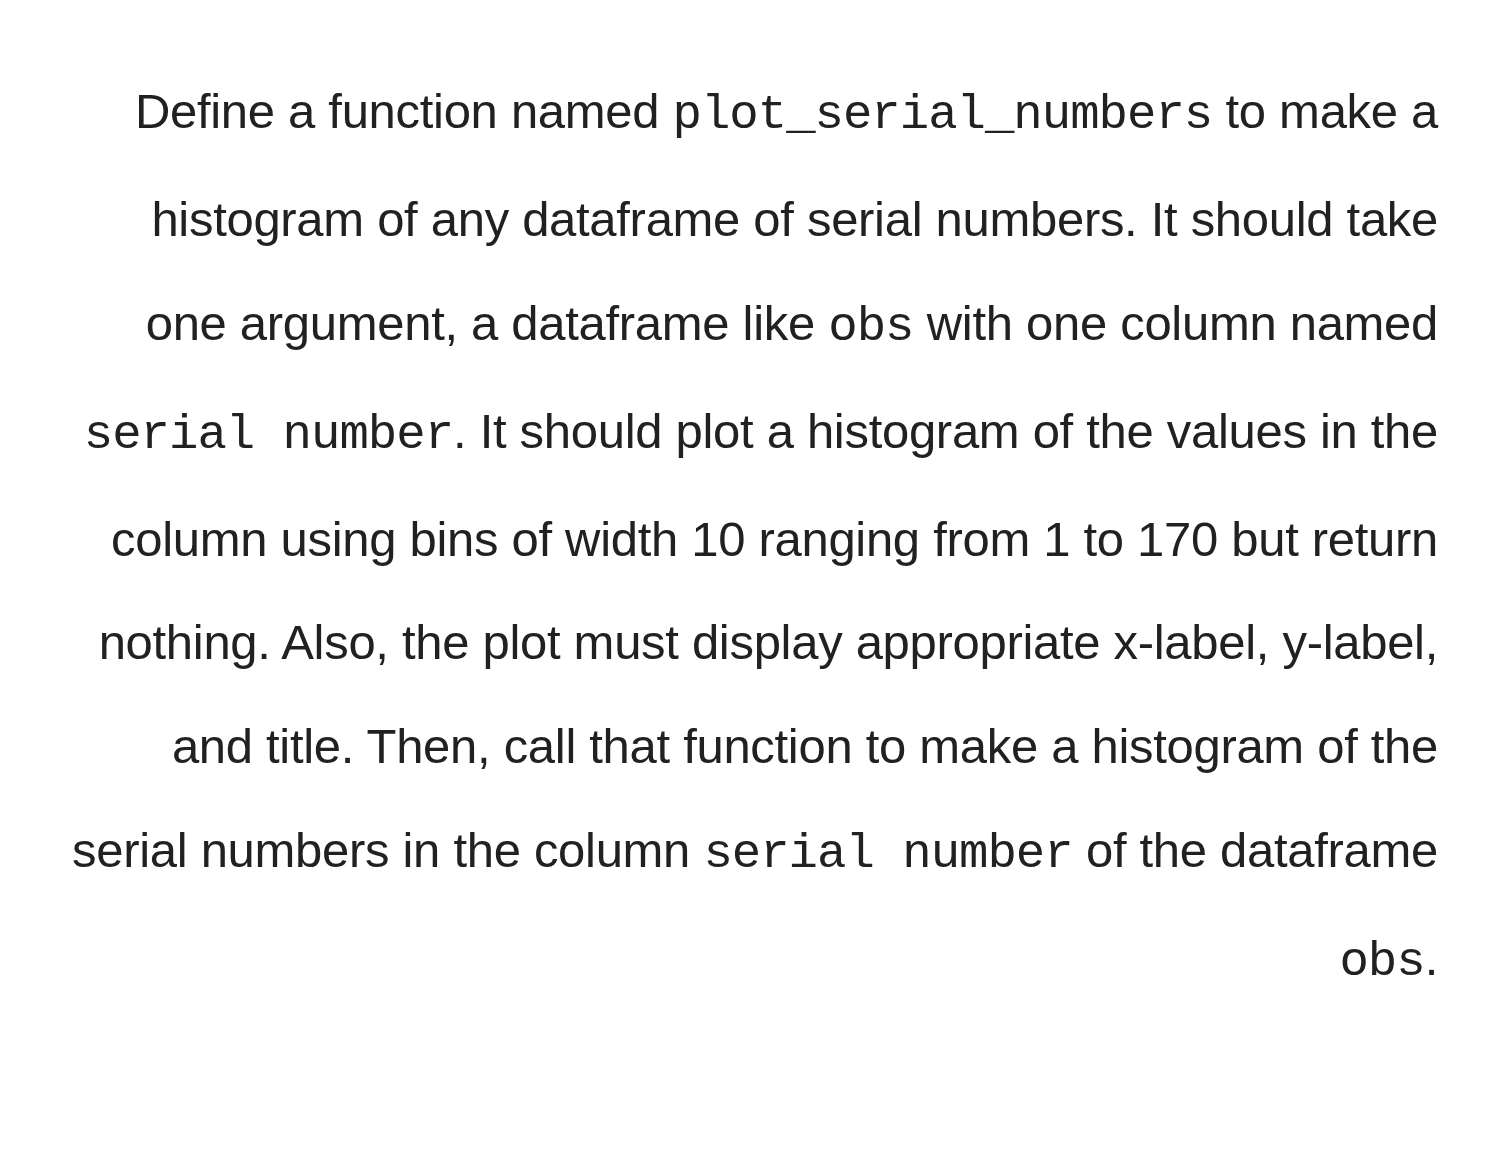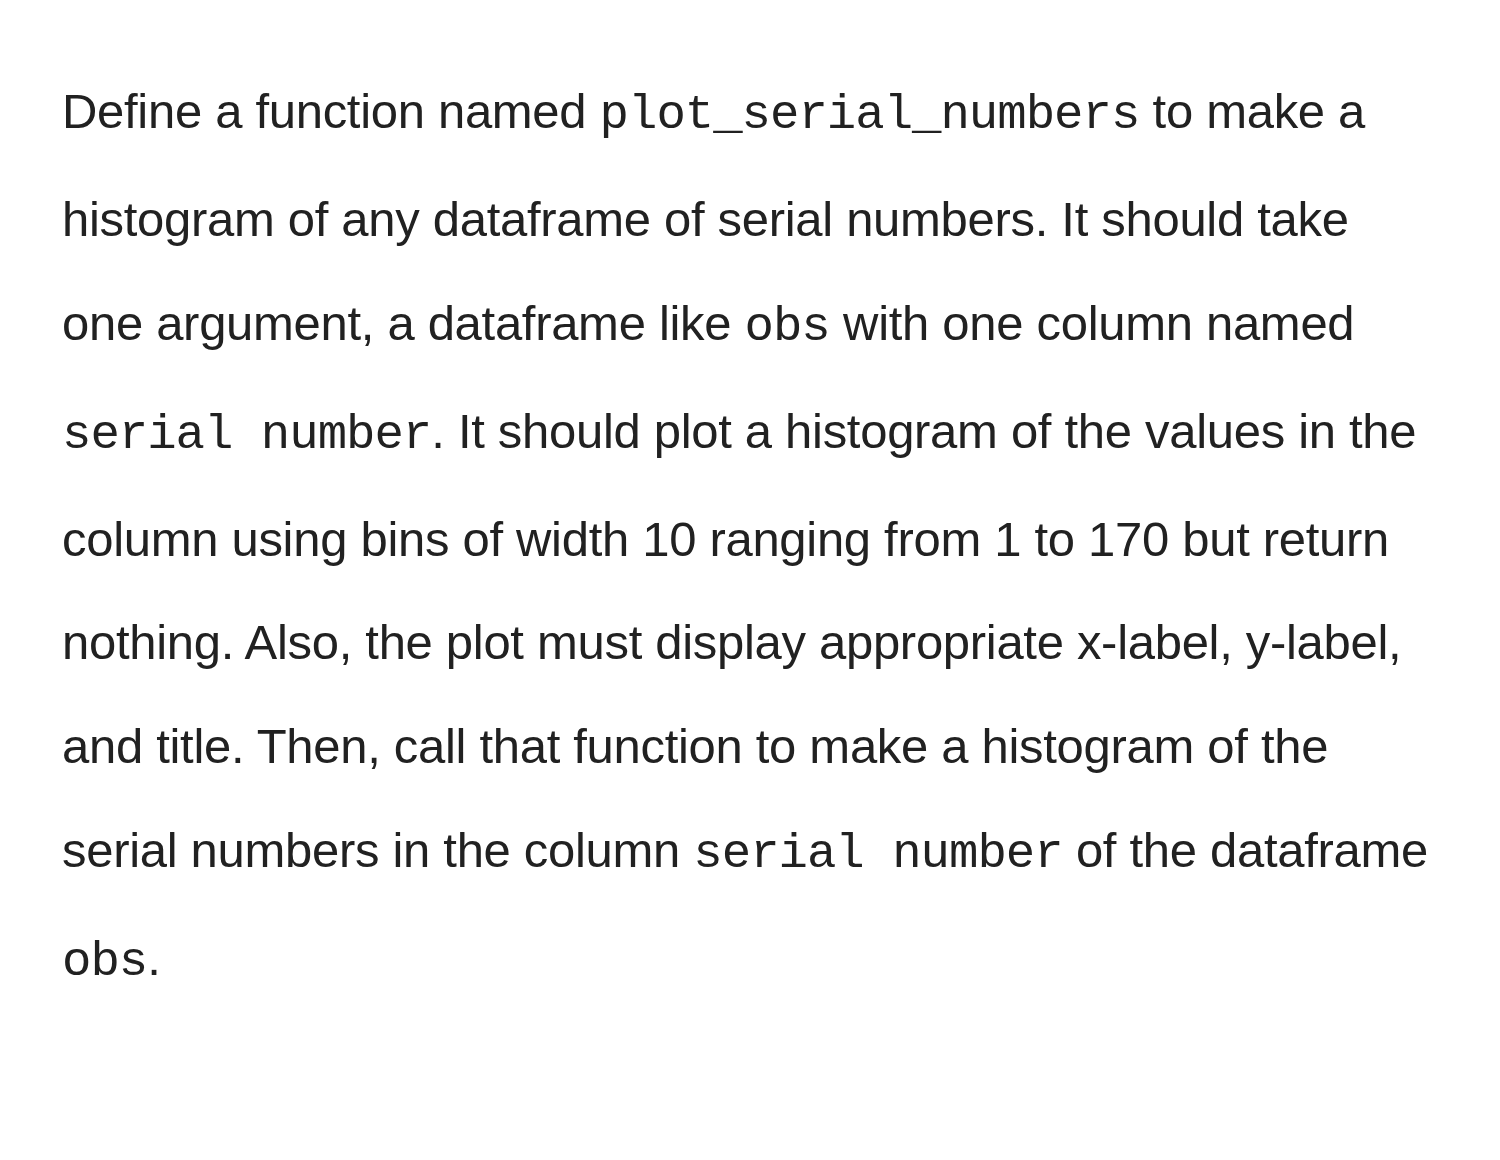--- a/index.html
+++ b/index.html
@@ -1,18 +1,19 @@
 <!DOCTYPE html>
 <html><head>
   <meta charset="utf-8">
   <style>
     * {
       margin: 0;
       padding: 0;
       box-sizing: border-box;
+      text-align: right;
     }
     body {
       width: 1500px;
       height: 1160px;
       background: #ffffff;
       font-family: -apple-system, BlinkMacSystemFont, "Segoe UI", Helvetica, Arial, sans-serif;
       color: #212121;
       padding: 60px 62px;
     }
     .content {

